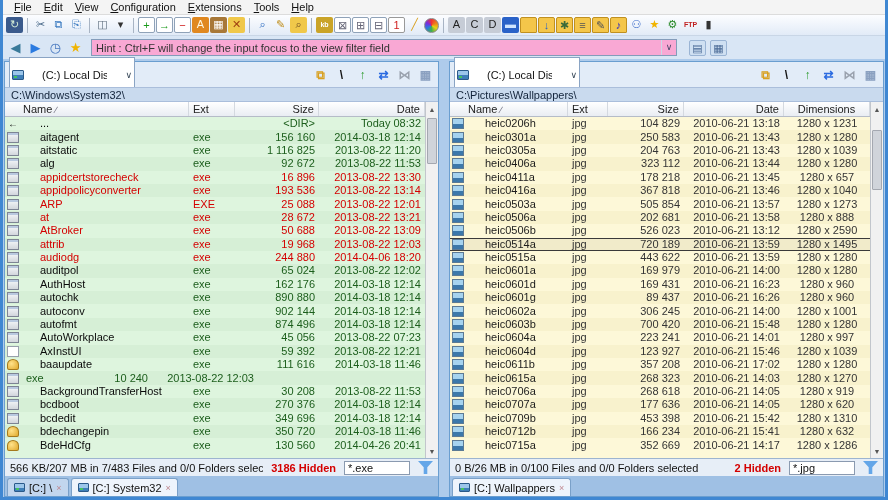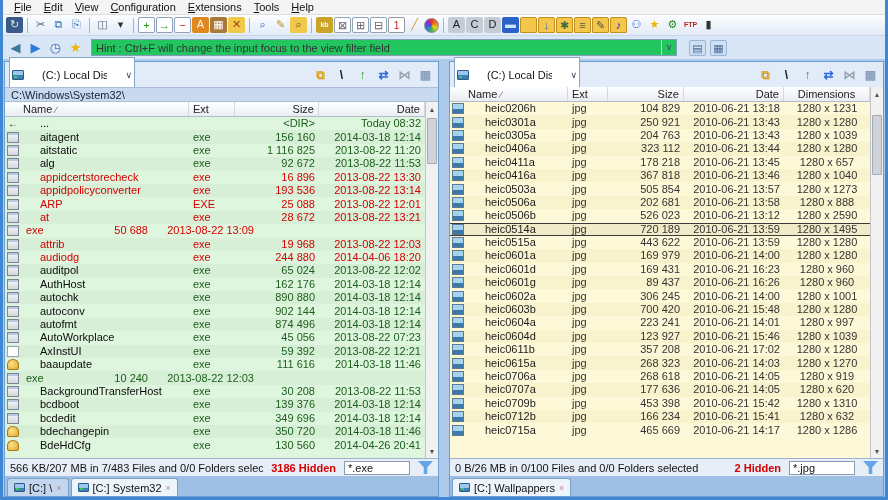--- a/index.html
+++ b/index.html
@@ -17,21 +17,21 @@
   .tbi{min-width:17px;height:16px;line-height:15px;font-size:11px;text-align:center;border-radius:2px;display:inline-block;cursor:default;overflow:hidden;}
   .tbi.small{font-size:7px;font-weight:bold;line-height:16px;}
   .tbi.wheel{width:15px;height:15px;min-width:15px;border-radius:50%;background:conic-gradient(#e33,#ec7b1b,#e7d410,#3fae52,#2a7ae0,#7b2ae0,#e33);border:1px solid #888;}
   .tbi.folder{border:1px solid #c09020;border-radius:2px 2px 1px 1px;line-height:14px;}
   .tsep{width:1px;height:15px;background:#a8b4c4;margin:0 3px;display:inline-block;}
 
   
   .navbar{height:23px;background:#d9e6f5;display:flex;align-items:center;padding:0 4px;gap:2px;flex:none;}
   .navbar .nav-icons{display:flex;align-items:center;gap:3px;margin-right:5px;}
   .navbar .nav-icons .tbi{font-size:13px;}
-  .combo{width:586px;height:17px;background:#22c55e;border:1px solid #849cba;display:flex;align-items:center;flex:none;}
+  .combo{width:586px;height:17px;background:#f9a8d4;border:1px solid #849cba;display:flex;align-items:center;flex:none;}
   .combo input{flex:1;border:none;outline:none;font:11px "Liberation Sans",sans-serif;color:#333;padding:0 4px;background:transparent;}
   .combo-btn{width:15px;height:15px;text-align:center;font-size:9px;color:#446;line-height:15px;border-left:1px solid #cdd8e6;}
   .nav-right{display:flex;gap:4px;margin-left:10px;}
   .nav-right .tbi{background:#cfe0f2;border:1px solid #9ab4d4;color:#4a6a96;}
 
   
   .content{flex:1;display:flex;gap:10px;padding:2px 1px 0 1px;min-height:0;}
   .pane{flex:1;display:flex;flex-direction:column;border:1px solid #6a9ed0;background:#eef3fa;min-width:0;}
   .drive-row{height:25px;background:#e2ecf8;display:flex;align-items:center;padding:0 4px;gap:8px;flex:none;}
   .drive-combo{width:126px;height:36px;background:#fff;border:1px solid #8aa4c4;display:flex;align-items:center;padding:0 2px;gap:18px;flex:none;cursor:default;}
@@ -255,20 +255,21 @@
             </div>
             <div class="frow selected">
               <span class="fi fi-app"></span>
               <span class="cell col-name">at</span>
               <span class="cell col-ext meta">exe</span>
               <span class="cell col-size meta">28 672</span>
               <span class="cell col-date meta">2013-08-22 13:21</span>
             </div>
             <div class="frow selected">
               <span class="fi fi-app"></span>
+              <span class="cell col-name">AtBroker</span>
               <span class="cell col-ext meta">exe</span>
               <span class="cell col-size meta">50 688</span>
               <span class="cell col-date meta">2013-08-22 13:09</span>
             </div>
             <div class="frow selected">
               <span class="fi fi-app"></span>
               <span class="cell col-name">attrib</span>
               <span class="cell col-ext meta">exe</span>
               <span class="cell col-size meta">19 968</span>
               <span class="cell col-date meta">2013-08-22 12:03</span>
@@ -346,21 +347,21 @@
               <span class="fi fi-app"></span>
               <span class="cell col-name">BackgroundTransferHost</span>
               <span class="cell col-ext meta">exe</span>
               <span class="cell col-size meta">30 208</span>
               <span class="cell col-date meta">2013-08-22 11:53</span>
             </div>
             <div class="frow">
               <span class="fi fi-app"></span>
               <span class="cell col-name">bcdboot</span>
               <span class="cell col-ext meta">exe</span>
-              <span class="cell col-size meta">139 376</span>
+              <span class="cell col-size meta">270 376</span>
               <span class="cell col-date meta">2014-03-18 12:14</span>
             </div>
             <div class="frow">
               <span class="fi fi-app"></span>
               <span class="cell col-name">bcdedit</span>
               <span class="cell col-ext meta">exe</span>
               <span class="cell col-size meta">349 696</span>
               <span class="cell col-date meta">2014-03-18 12:14</span>
             </div>
             <div class="frow">
@@ -414,20 +415,21 @@
         <span class="free">35 GB of 48 GB free ( 73% free )</span>
         <span class="pane-icons">
             <span class="phi" style="color: rgb(216, 160, 32);">⧉</span>
             <span class="phi" style="color: rgb(17, 17, 17);">\</span>
             <span class="phi" style="color: rgb(42, 154, 42);">↑</span>
             <span class="phi" style="color: rgb(42, 106, 224);">⇄</span>
             <span class="phi" style="color: rgb(154, 162, 174);">⋈</span>
             <span class="phi" style="color: rgb(138, 160, 192);">▦</span>
           </span>
       </div>
+      <div class="pathbar">C:\Pictures\Wallpappers\</div>
       <div class="file-area">
         <div class="colheader">
             <span class="hcell col-name">Name<span class="sortmark">∕</span></span>
             <span class="hcell col-ext">Ext</span>
             <span class="hcell col-size">Size</span>
             <span class="hcell col-date">Date</span>
             <span class="hcell col-dims">Dimensions</span>
           </div>
         <div class="rows">
             <div class="frow">
@@ -435,21 +437,21 @@
               <span class="cell col-name">heic0206h</span>
               <span class="cell col-ext meta">jpg</span>
               <span class="cell col-size meta">104 829</span>
               <span class="cell col-date meta">2010-06-21 13:18</span>
               <span class="cell col-dims meta">1280 x 1231</span>
             </div>
             <div class="frow">
               <span class="fi fi-img"></span>
               <span class="cell col-name">heic0301a</span>
               <span class="cell col-ext meta">jpg</span>
-              <span class="cell col-size meta">250 921</span>
+              <span class="cell col-size meta">250 583</span>
               <span class="cell col-date meta">2010-06-21 13:43</span>
               <span class="cell col-dims meta">1280 x 1280</span>
             </div>
             <div class="frow">
               <span class="fi fi-img"></span>
               <span class="cell col-name">heic0305a</span>
               <span class="cell col-ext meta">jpg</span>
               <span class="cell col-size meta">204 763</span>
               <span class="cell col-date meta">2010-06-21 13:43</span>
               <span class="cell col-dims meta">1280 x 1039</span>
@@ -619,21 +621,21 @@
               <span class="cell col-name">heic0712b</span>
               <span class="cell col-ext meta">jpg</span>
               <span class="cell col-size meta">166 234</span>
               <span class="cell col-date meta">2010-06-21 15:41</span>
               <span class="cell col-dims meta">1280 x 632</span>
             </div>
             <div class="frow">
               <span class="fi fi-img"></span>
               <span class="cell col-name">heic0715a</span>
               <span class="cell col-ext meta">jpg</span>
-              <span class="cell col-size meta">465 669</span>
+              <span class="cell col-size meta">352 669</span>
               <span class="cell col-date meta">2010-06-21 14:17</span>
               <span class="cell col-dims meta">1280 x 1286</span>
             </div>
           </div>
         <div class="vscroll">
           <span class="sarrow up">▲</span>
           <span class="sthumb"></span>
           <span class="sarrow down">▼</span>
         </div>
       </div>

